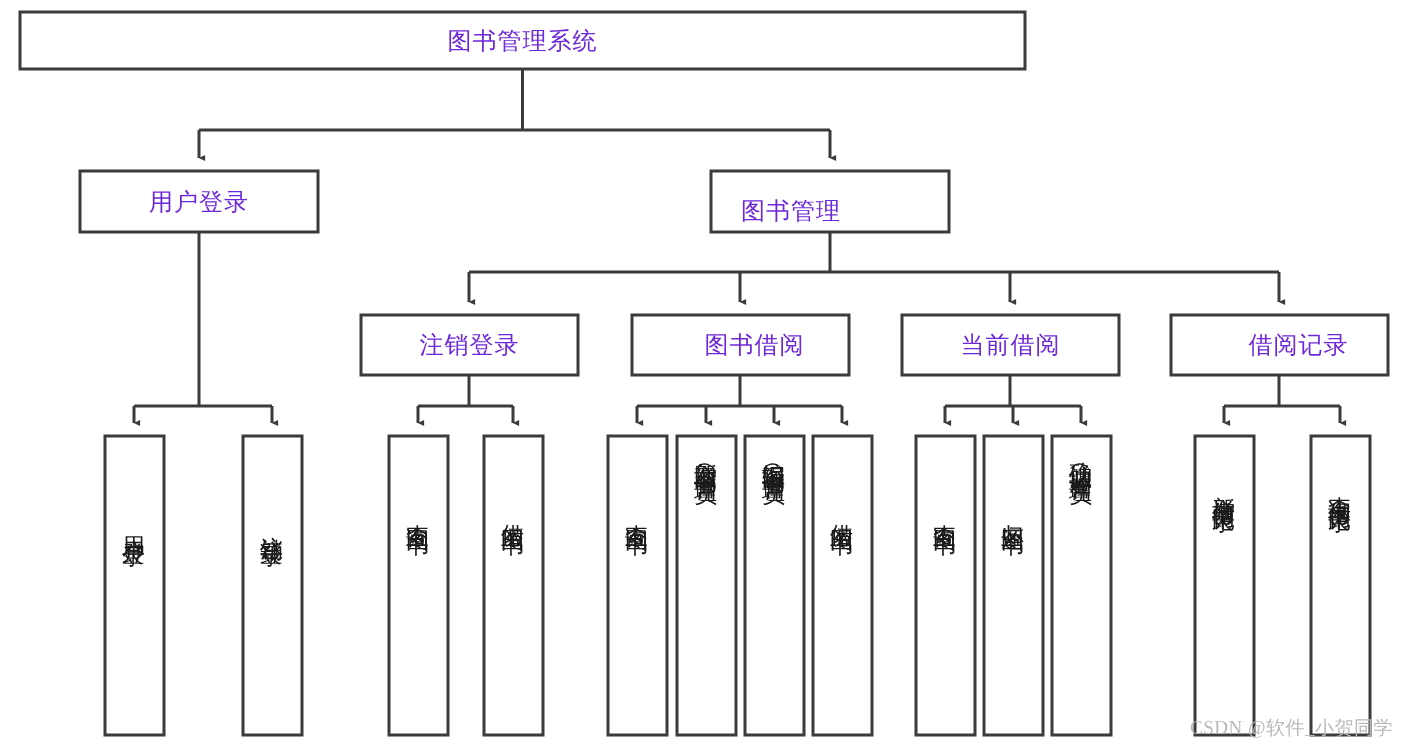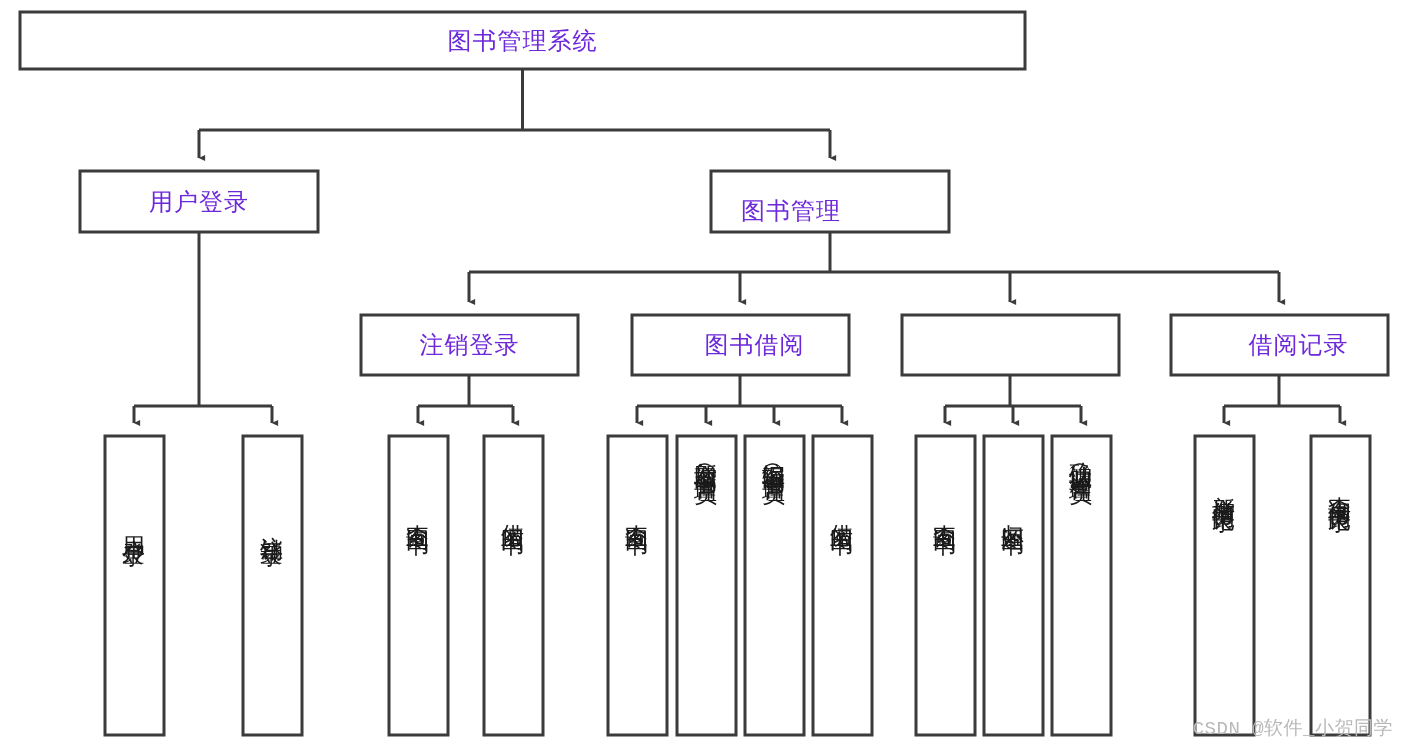--- a/index.html
+++ b/index.html
@@ -59,21 +59,21 @@
     font-family: "Liberation Sans", "DejaVu Sans", sans-serif;
     font-size: 24px;
     color: #6d28d9;
     letter-spacing: 1px;
     white-space: nowrap;
   }
   #watermark {
     position: absolute;
     right: 12px;
     bottom: 6px;
-    font-family: Liberation Mono, monospace;
+    font-family: Liberation Serif, serif;
     font-size: 19px;
     color: #b9b9b9;
     letter-spacing: 0.5px;
     white-space: nowrap;
     pointer-events: none;
   }
 </style>
 </head>
 <body>
 
@@ -178,20 +178,23 @@
   </div>
 
   <div class="hlabel-wrap" style="left:361px; top:315px; width:217px; height:60px;">
     <span class="hlabel-text">注销登录</span>
   </div>
 
   <div class="hlabel-wrap" style="left:632px; top:315px; width:245px; height:60px;">
     <span class="hlabel-text">图书借阅</span>
   </div>
 
+  <div class="hlabel-wrap" style="left:902px; top:315px; width:217px; height:60px;">
+    <span class="hlabel-text">当前借阅</span>
+  </div>
 
   <div class="hlabel-wrap" style="left:1171px; top:315px; width:255px; height:60px;">
     <span class="hlabel-text">借阅记录</span>
   </div>
 
   <div class="vlabel-wrap" style="left:105px;  top:436px; width:59px; height:299px; padding-top:82px;">
     <span class="vlabel-text">用户登录</span>
   </div>
 
   <div class="vlabel-wrap" style="left:243px;  top:436px; width:59px; height:299px; padding-top:82px;">

